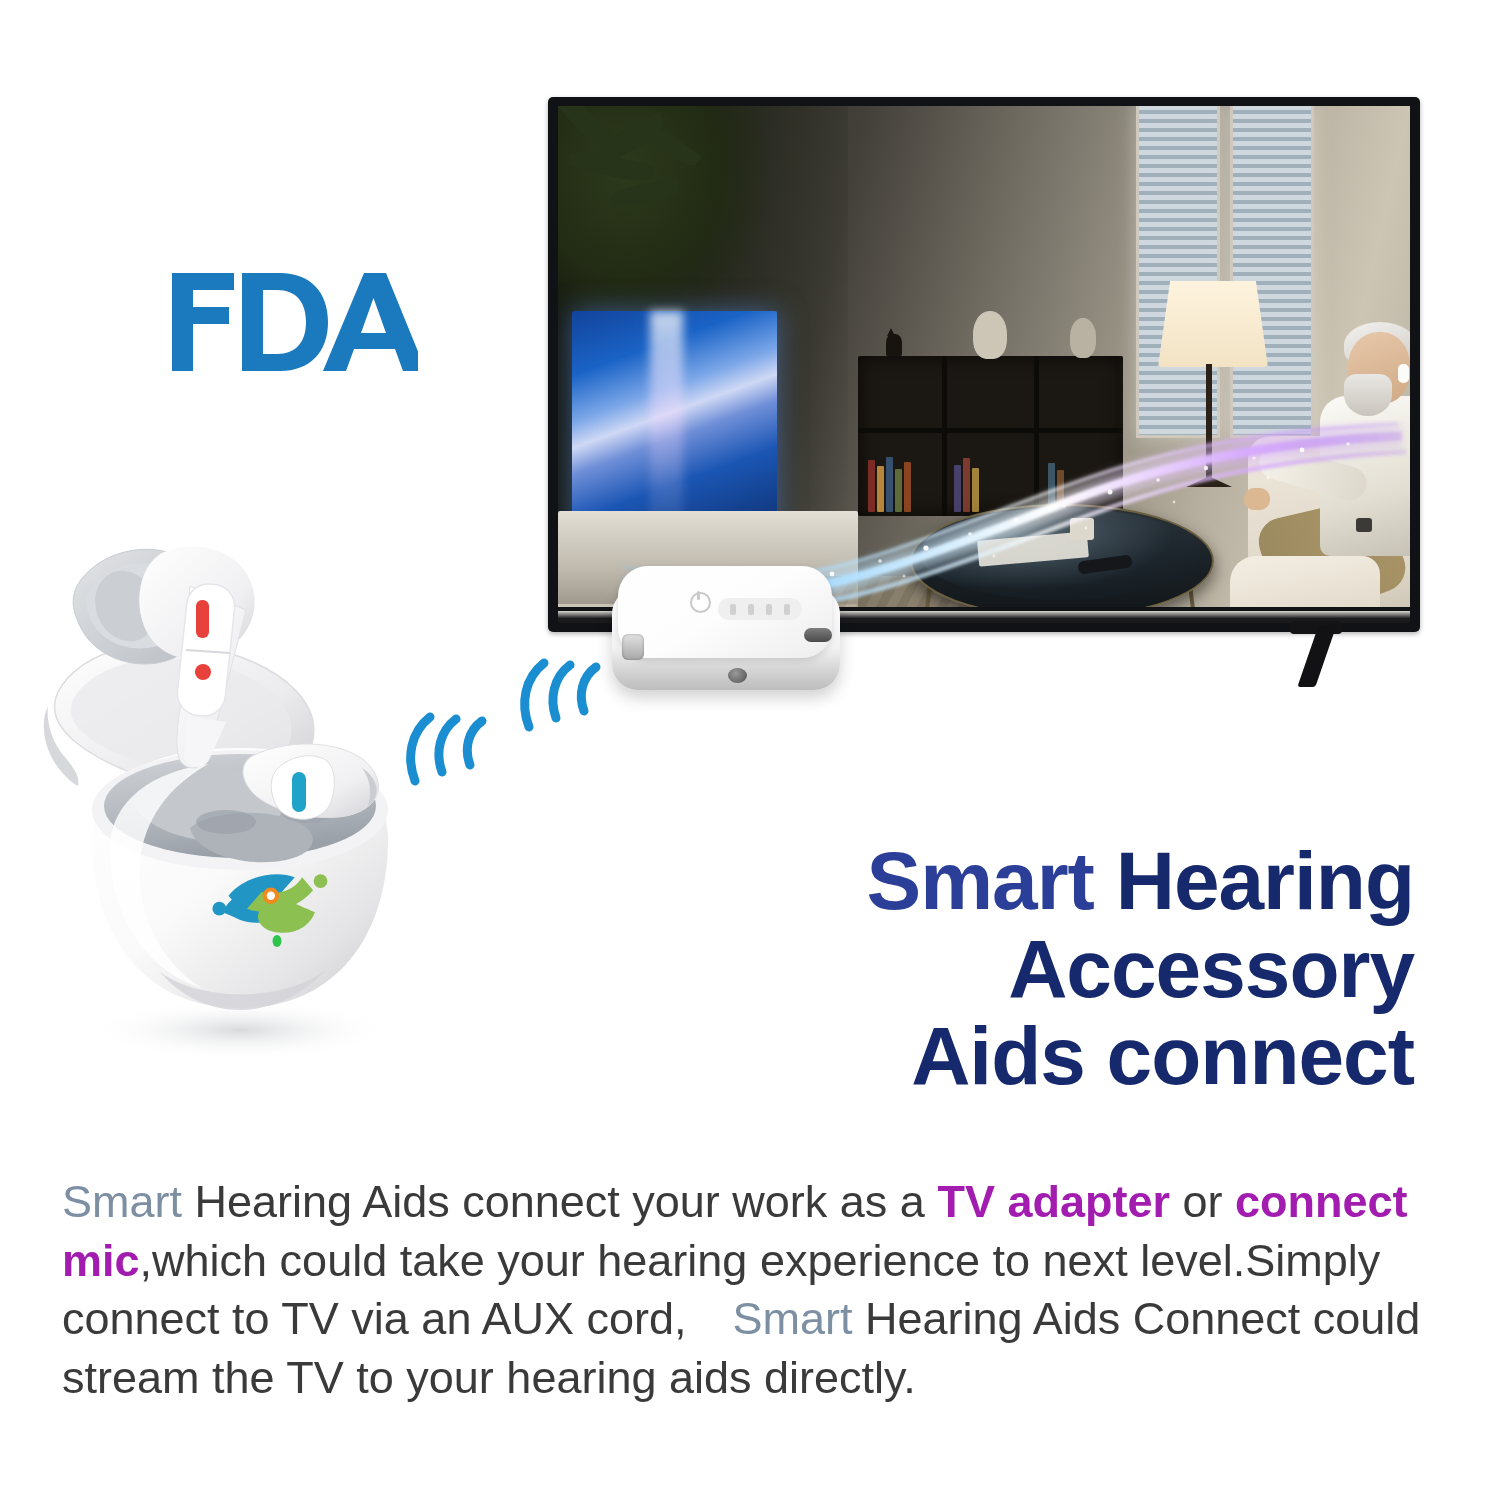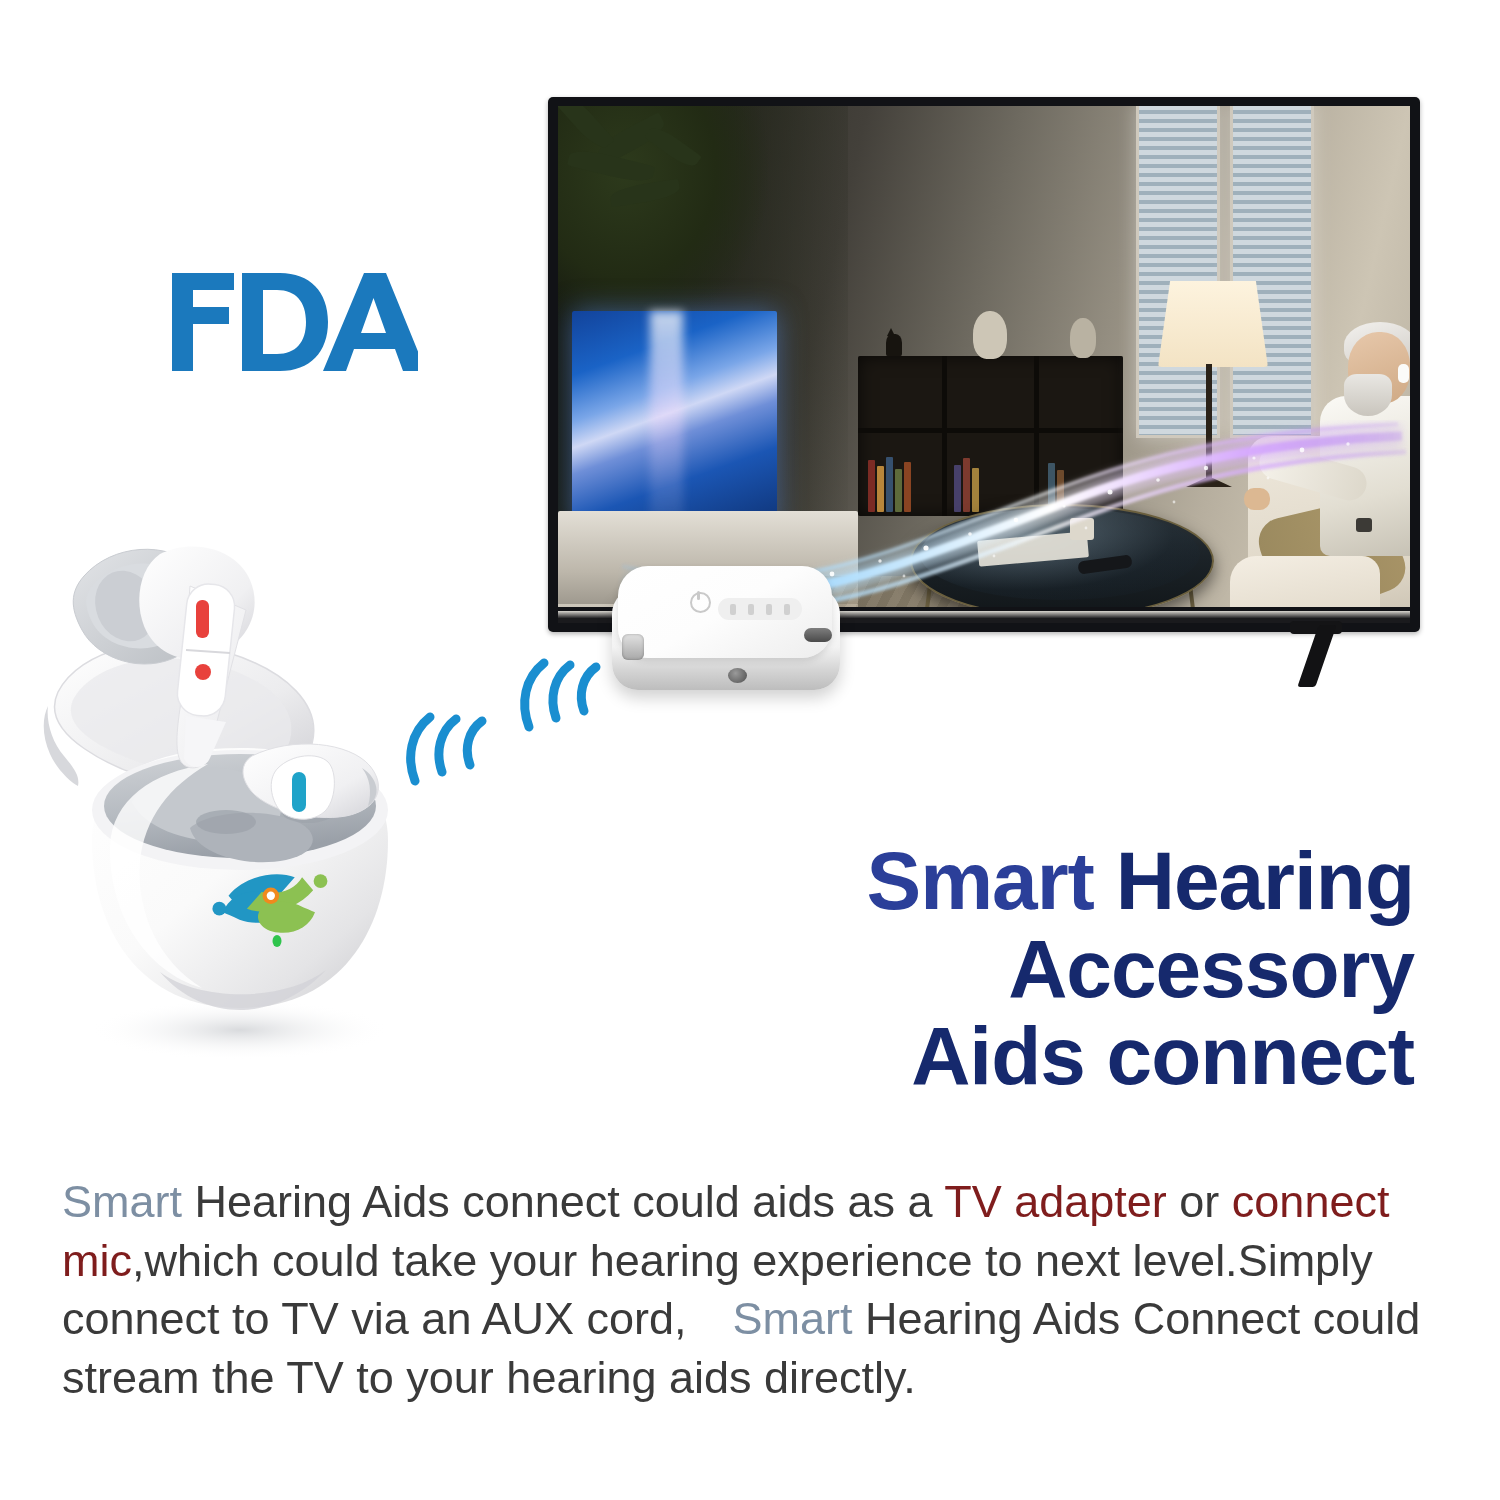--- a/index.html
+++ b/index.html
@@ -144,21 +144,21 @@
   #earbuds svg{display:block;width:100%;height:100%;}
 
   
   #headline{position:absolute;left:690px;top:822px;width:724px;text-align:right;
     font-weight:bold;font-size:82px;line-height:1.07;letter-spacing:-1px;color:#16296d;}
   #headline .hl-smart{color:#2b3f99;}
 
   
   #body-copy{position:absolute;left:62px;top:1158px;width:1360px;
     font-size:45px;line-height:1.30;color:#3a3a3a;text-align:left;font-weight:400;}
-  #body-copy b{font-weight:normal;color:#7f1d1d;text-align:center;}
+  #body-copy b{font-weight:bold;color:#a21caf;text-align:center;}
   #body-copy .accent{color:#7d8fa3;}
   #body-copy .sp{display:inline-block;width:46px;}
 </style>
 </head>
 <body>
 
 <div class="stage">
 
   <div id="fda-logo">
     <svg viewBox="0 0 250 110" xmlns="http://www.w3.org/2000/svg" aria-label="FDA">
@@ -447,16 +447,16 @@
 
   <div id="headline">
     <div>
       <span class="hl-smart">Smart</span><span> Hearing</span>
     </div>
     <div>Accessory</div>
     <div>Aids connect</div>
   </div>
 
   <div id="body-copy">
-    <span class="accent">Smart</span><span> Hearing Aids connect could aids as a </span><b>TV adapter</b><span> or </span><b>connect mic</b><span>,which could take your hearing experience to next level.Simply connect to TV via an AUX cord,</span><span class="sp"></span><span class="accent">Smart</span><span> Hearing Aids Connect could stream the TV to your hearing aids directly.</span>
+    <span class="accent">Smart</span><span> Hearing Aids connect your work as a </span><b>TV adapter</b><span> or </span><b>connect mic</b><span>,which could take your hearing experience to next level.Simply connect to TV via an AUX cord,</span><span class="sp"></span><span class="accent">Smart</span><span> Hearing Aids Connect could stream the TV to your hearing aids directly.</span>
   </div>
 
 </div>
 
 </body></html>

